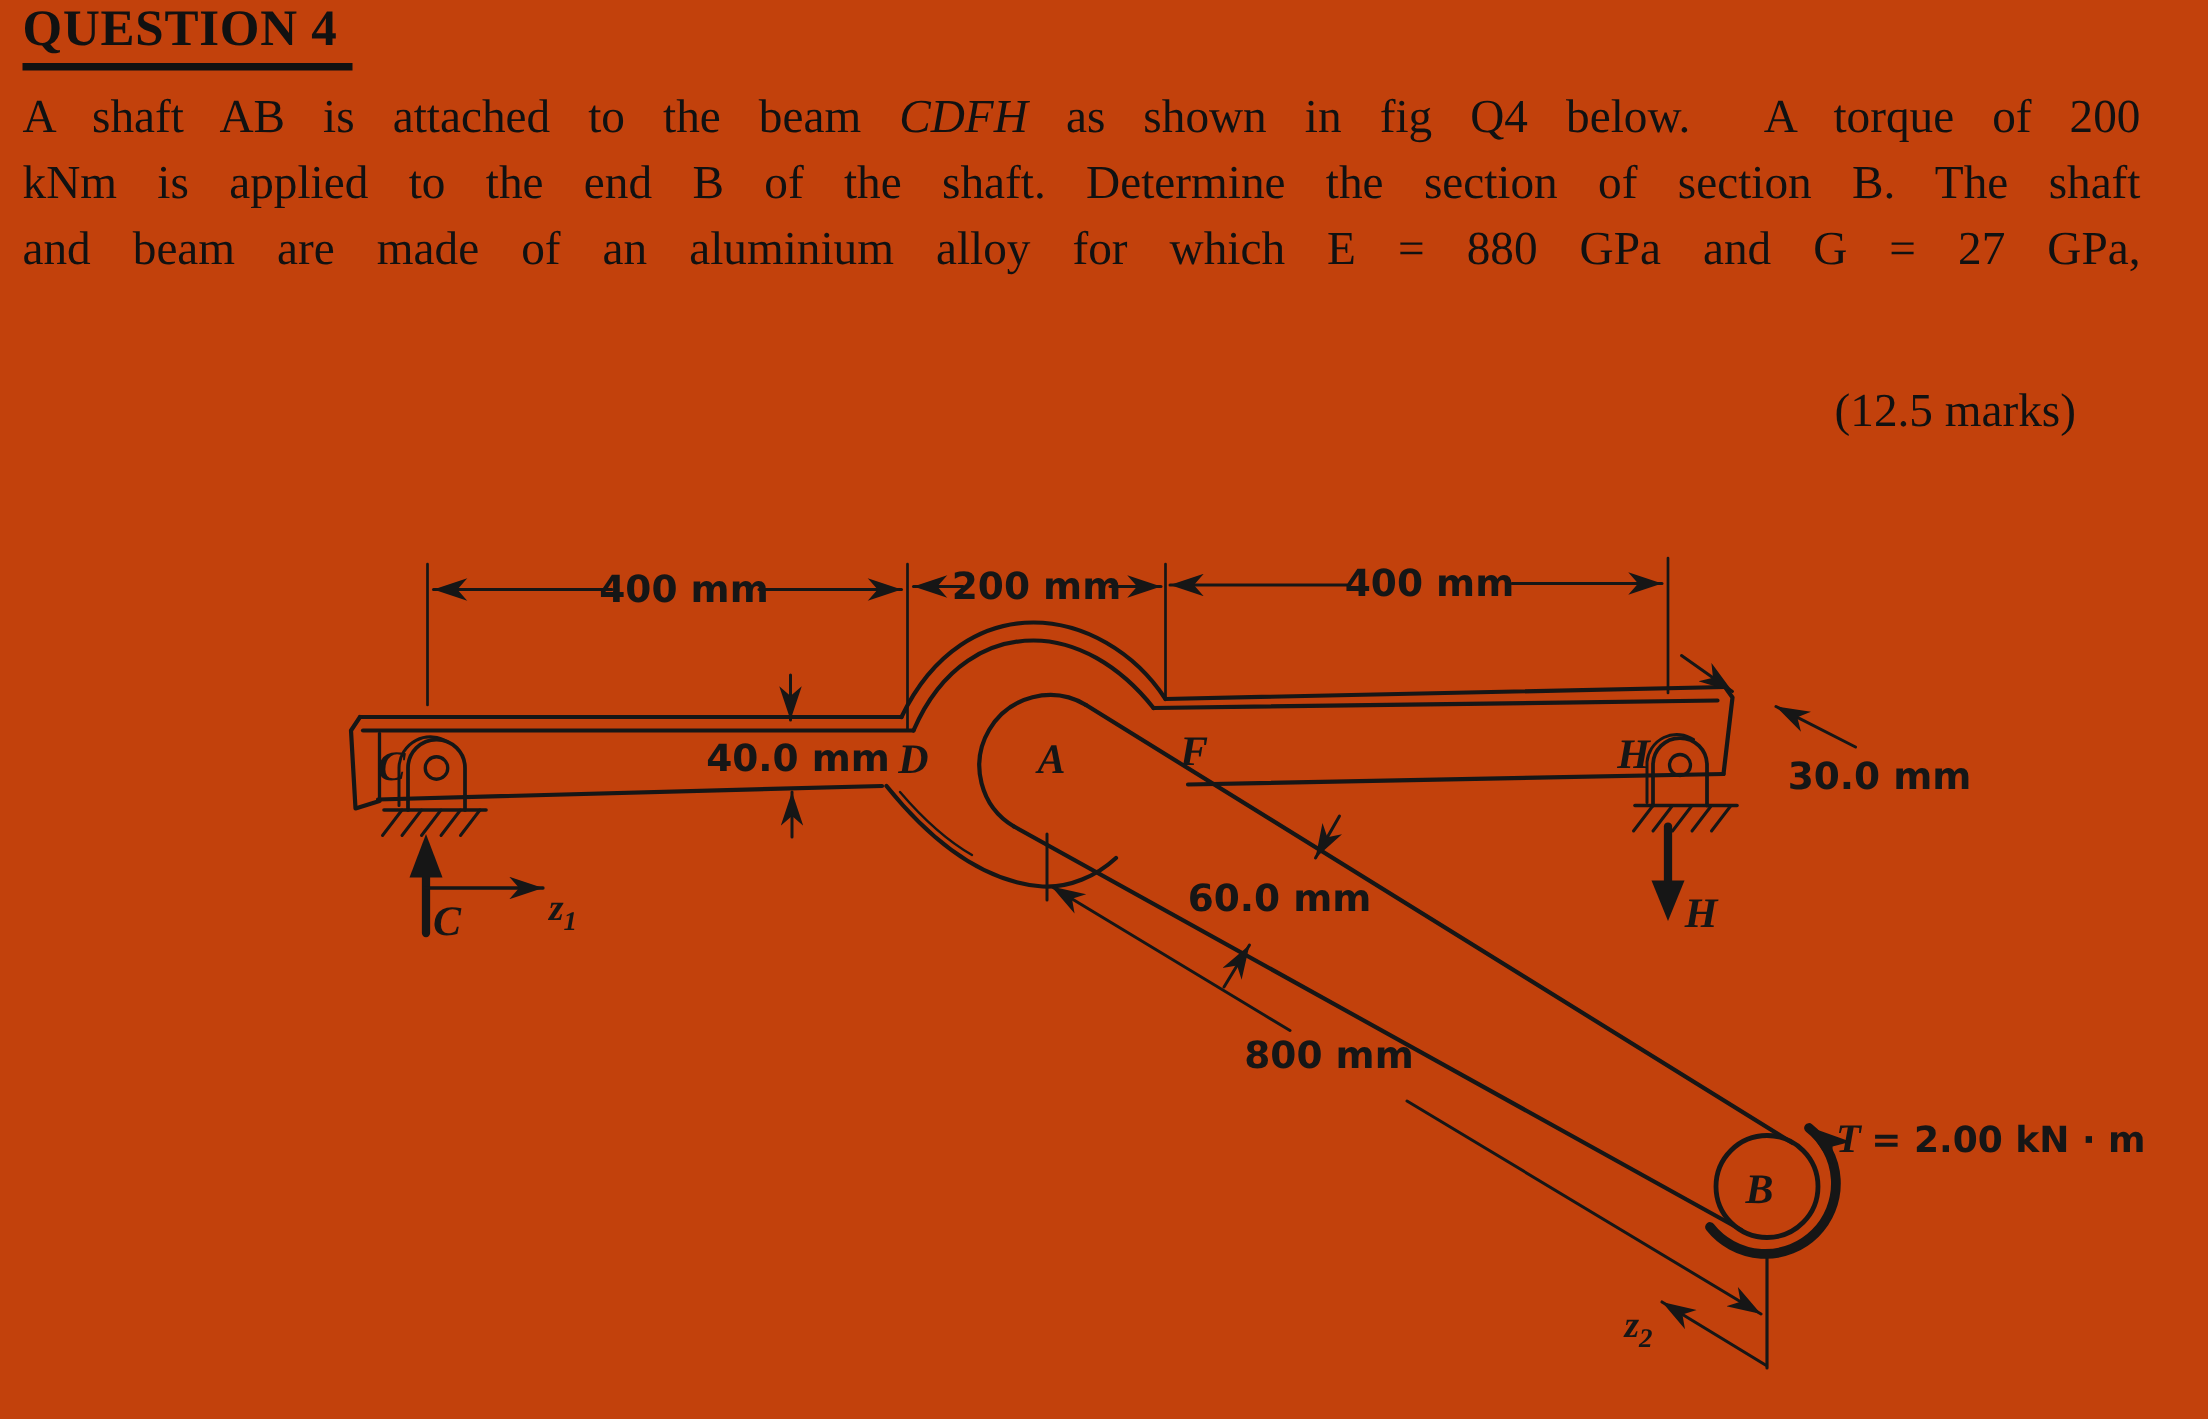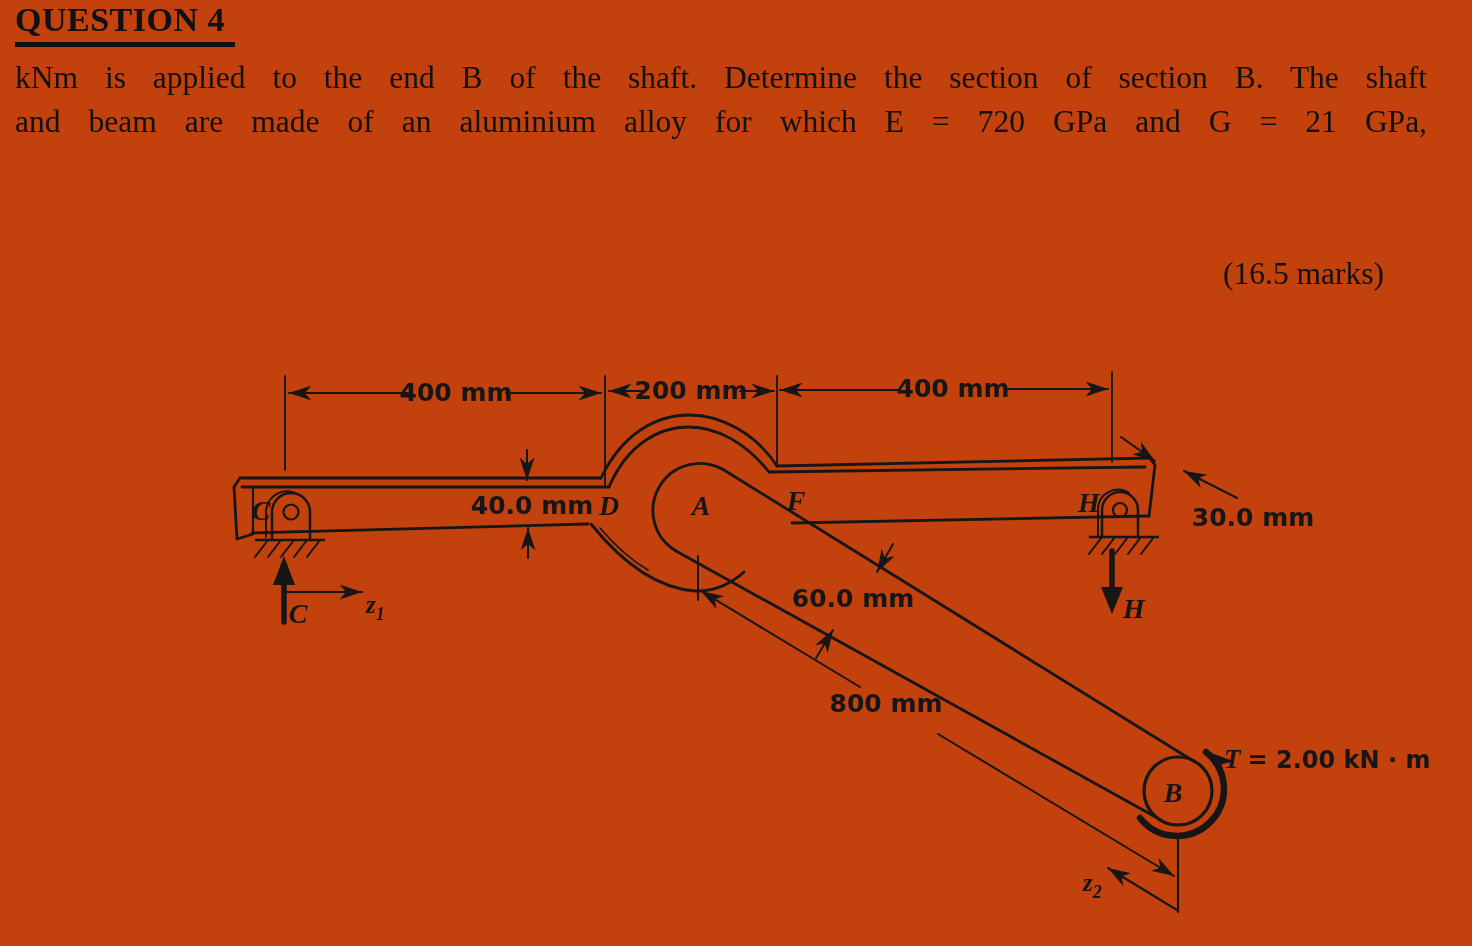--- a/index.html
+++ b/index.html
@@ -34,25 +34,26 @@
   .tqT{font-family:"Liberation Serif", serif;font-size:27px;font-weight:bold;font-style:italic;}
 </style>
 </head>
 <body>
 
 <div class="page">
 
   <div class="qtitle">QUESTION 4</div>
 
   <div class="qbody">
+    <div class="qline"><span>A shaft AB is attached to the beam </span><span class="it">CDFH</span><span> as shown in fig Q4 below.&nbsp; A torque of 200</span></div>
     <div class="qline"><span>kNm is applied to the end B of the shaft. Determine the section of section B. The shaft</span></div>
-    <div class="qline"><span>and beam are made of an aluminium alloy for which E = 720 GPa and G = 21 GPa,</span></div>
+    <div class="qline"><span>and beam are made of an aluminium alloy for which E = 880 GPa and G = 27 GPa,</span></div>
   </div>
 
-  <div class="marks">(16.5 marks)</div>
+  <div class="marks">(12.5 marks)</div>
 
   <svg width="1472" height="946" viewBox="0 0 1472 946">
     <defs>
       <marker id="arr" viewBox="0 0 12 8" refX="12" refY="4" markerWidth="23" markerHeight="15" markerUnits="userSpaceOnUse" orient="auto-start-reverse">
         <path d="M0 0 L12 4 L0 8 L3.5 4 Z" fill="#161616"></path>
       </marker>
       <marker id="arrBig" viewBox="0 0 12 8" refX="11" refY="4" markerWidth="30" markerHeight="24" markerUnits="userSpaceOnUse" orient="auto-start-reverse">
         <path d="M0 0 L12 4 L0 8 L3 4 Z" fill="#161616"></path>
       </marker>
     </defs>

